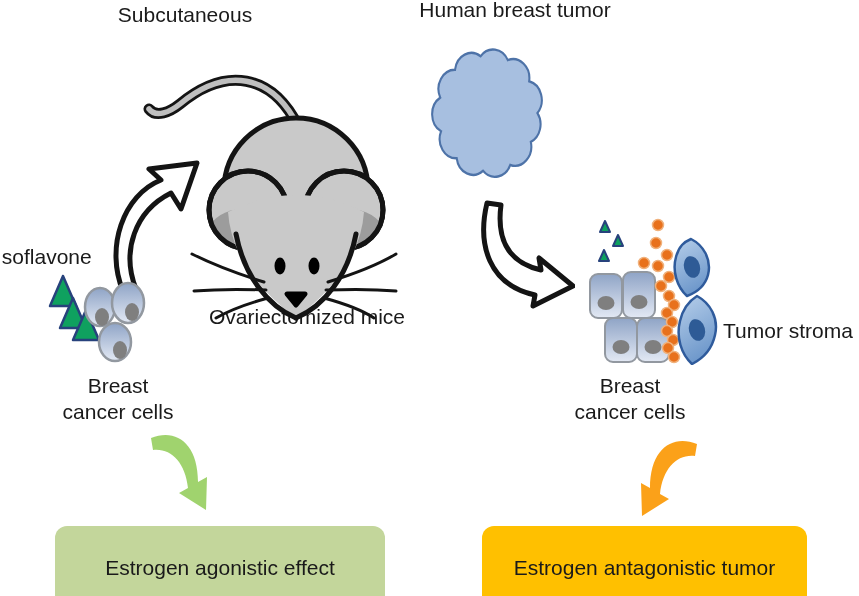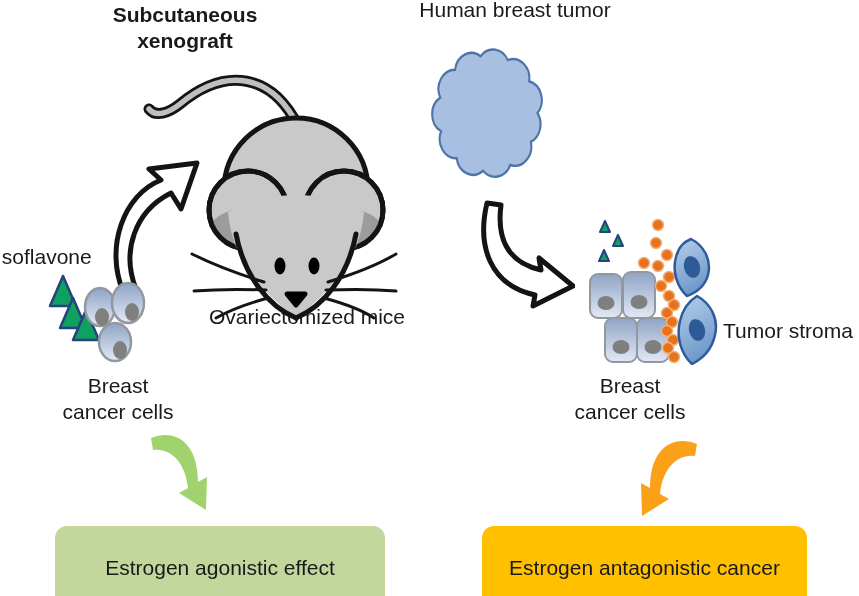--- a/index.html
+++ b/index.html
@@ -17,23 +17,22 @@
   }
   .box-green{left:55px;width:330px;background:var(--box-green,#C3D69B);}
   .box-orange{left:482px;width:325px;background:var(--box-orange,#FFC000);}
   svg{display:block;}
 </style>
 </head>
 <body>
 
 <div class="canvas">
 
-  <div class="lbl" style="left:85px;top:2px;width:200px;font-weight:bold;">
+  <div class="lbl" style="left:85px;top:2px;width:200px;">
     <div>Subcutaneous</div>
-    <div>xenograft</div>
   </div>
 
   <div class="lbl" style="left:405px;top:-3px;width:220px;">Human breast tumor</div>
 
   <div class="lbl" style="left:200px;top:304px;width:214px;">Ovariectomized mice</div>
 
   <div class="lbl" style="left:-4px;top:244px;text-align:left;">Isoflavone</div>
 
 
   <div class="lbl" style="left:723px;top:278px;text-align:left;margin-top:40px;">Tumor stroma</div>
@@ -185,16 +184,16 @@
 
   <div class="box box-green">
     <span>Estrogen agonistic effect</span>
   </div>
 
   <svg class="abs" style="left:635px;top:438px;" width="70" height="90" viewBox="0 0 70 90">
     <path d="M 62,6 C 38,-4 15,10 15,50 L 6,45 L 7,78 L 34,61 L 25,56 C 28,30 42,16 60,18 Z" fill="var(--arrow-orange)"></path>
   </svg>
 
   <div class="box box-orange">
-    <span>Estrogen antagonistic cancer</span>
+    <span>Estrogen antagonistic tumor</span>
   </div>
 
 </div>
 
 </body></html>

